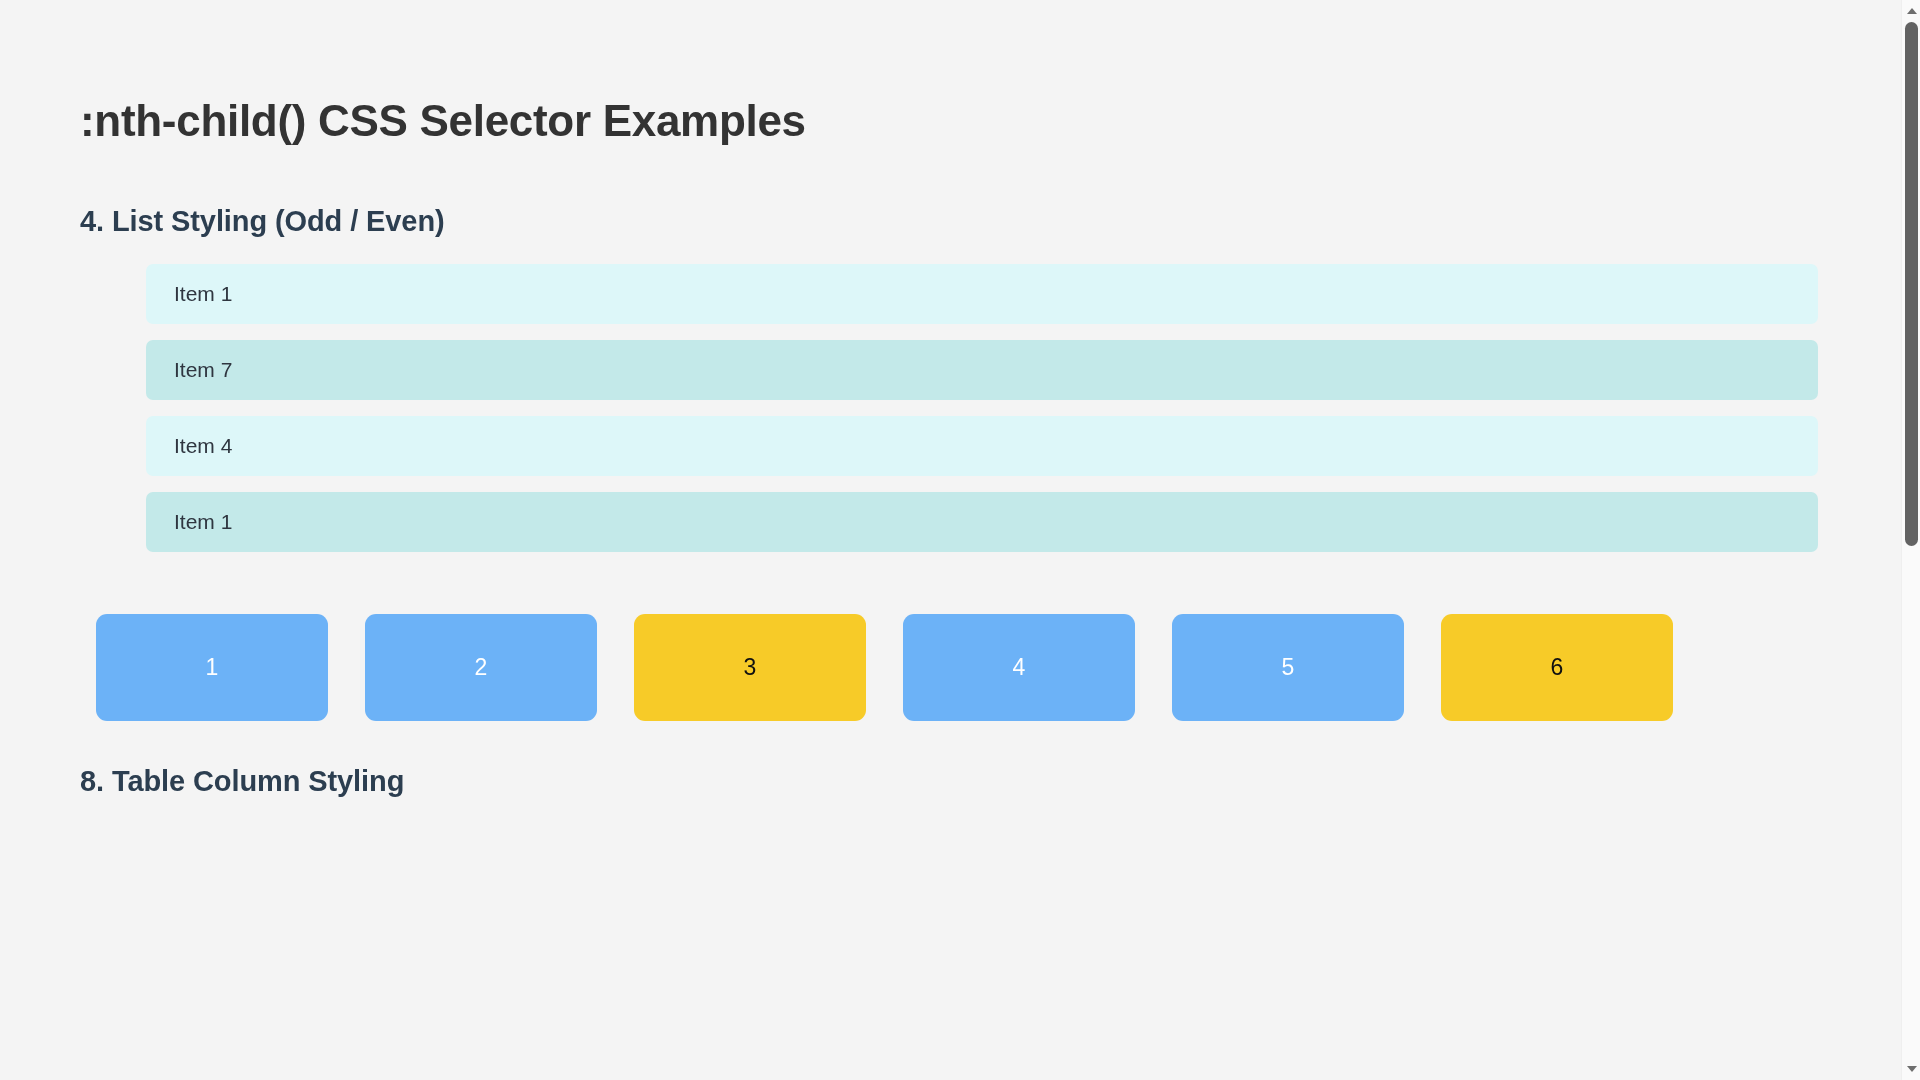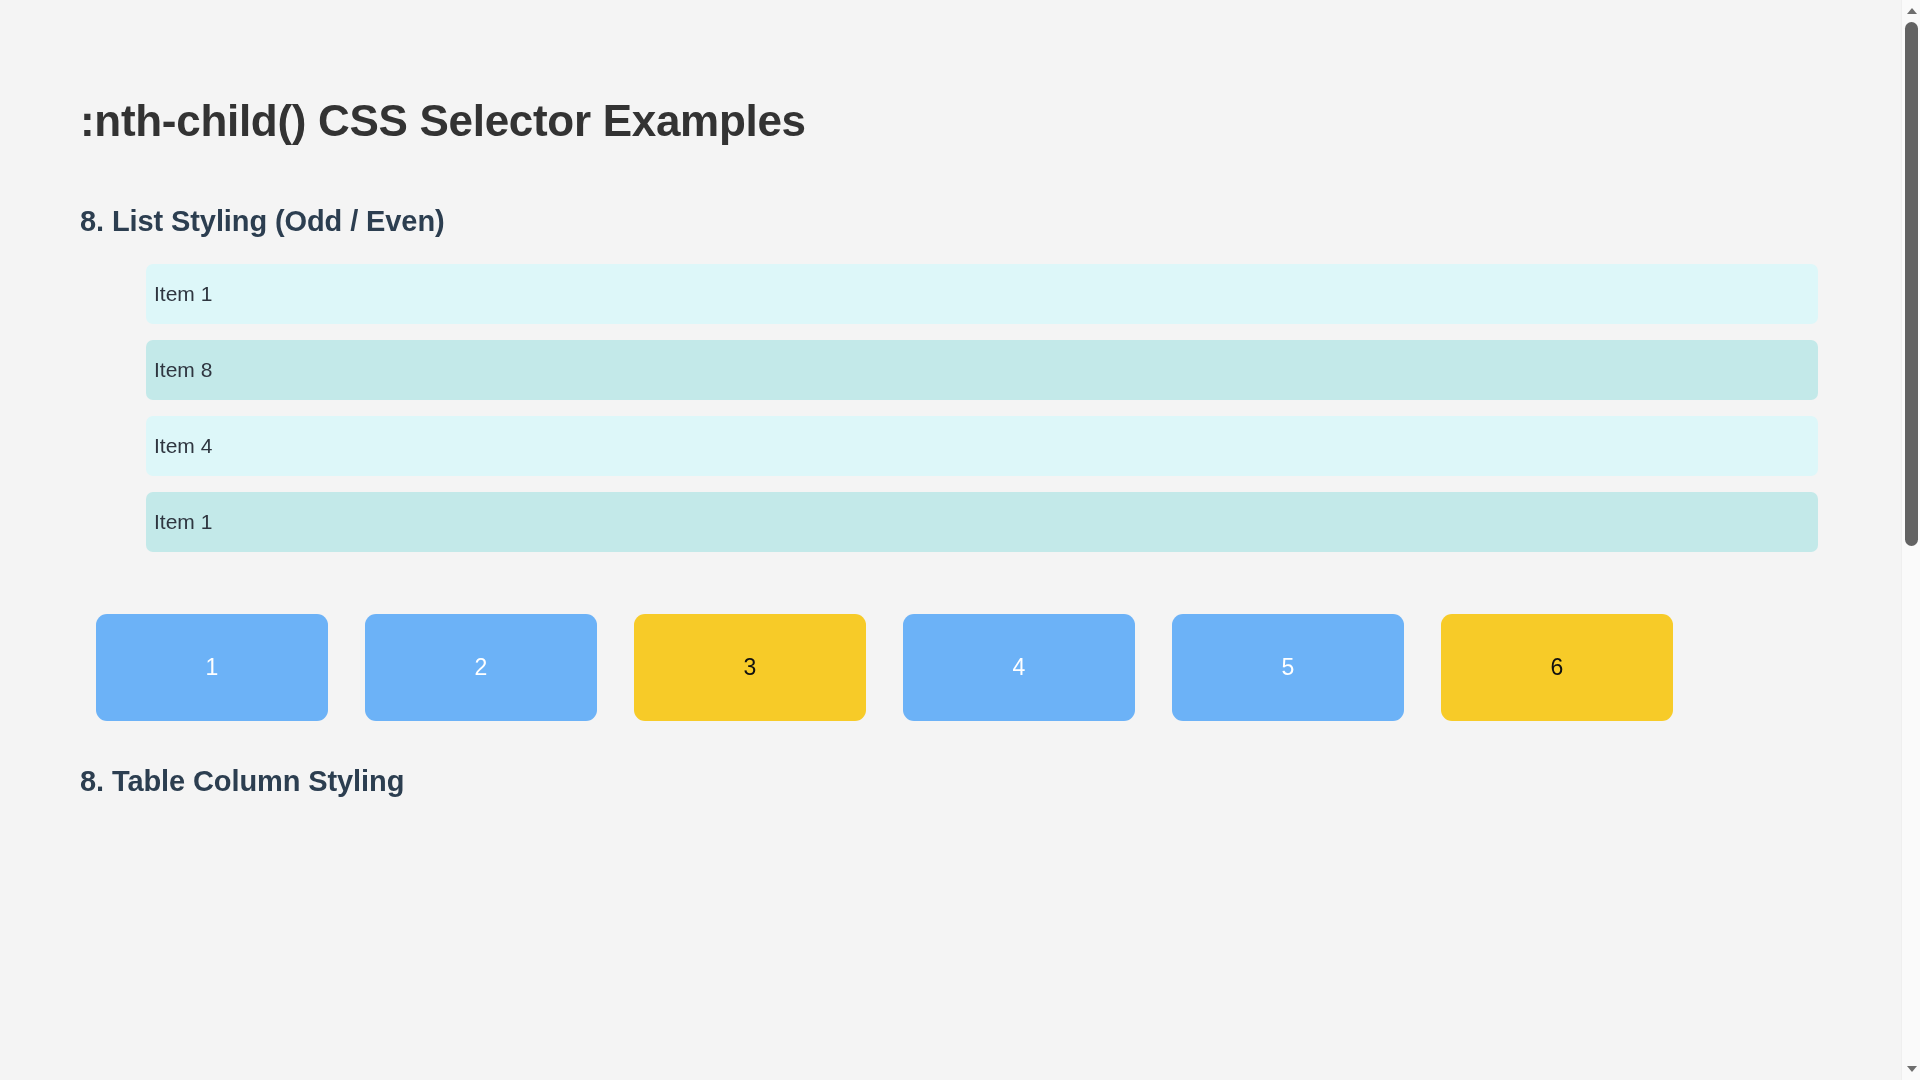--- a/index.html
+++ b/index.html
@@ -41,21 +41,21 @@
   
   #demo-list {
     list-style:none;
     margin:0 0 0 66px;
     width:1672px;
   }
   #demo-list li {
     height:60px;
     display:flex;
     align-items:center;
-    padding-left:8px;
+    padding-left:28px;
     font-size:21px;
     color:#2f3640;
     border-radius:7px;
     margin-bottom:16px;
   }
   #demo-list li:nth-child(odd)  { background:#ddf7f9; }
   #demo-list li:nth-child(even) { background:#c3e9e9; }
   #demo-list li:last-child { margin-bottom:0; }
 
   .section-block { margin-bottom:62px; }
@@ -113,28 +113,28 @@
 <body>
 
 <div id="page">
 
   <div id="viewport">
     <div id="content">
 
       <h1 id="page-title">:nth-child() CSS Selector Examples</h1>
 
       <section class="section-block">
-        <h2 class="section-heading">8. List Styling (Odd / Even)</h2>
+        <h2 class="section-heading">4. List Styling (Odd / Even)</h2>
 
         <ul id="demo-list">
           <li>
             <span>Item 1</span>
           </li>
           <li>
-            <span>Item 8</span>
+            <span>Item 7</span>
           </li>
           <li>
             <span>Item 4</span>
           </li>
           <li>
             <span>Item 1</span>
           </li>
         </ul>
       </section>
 

